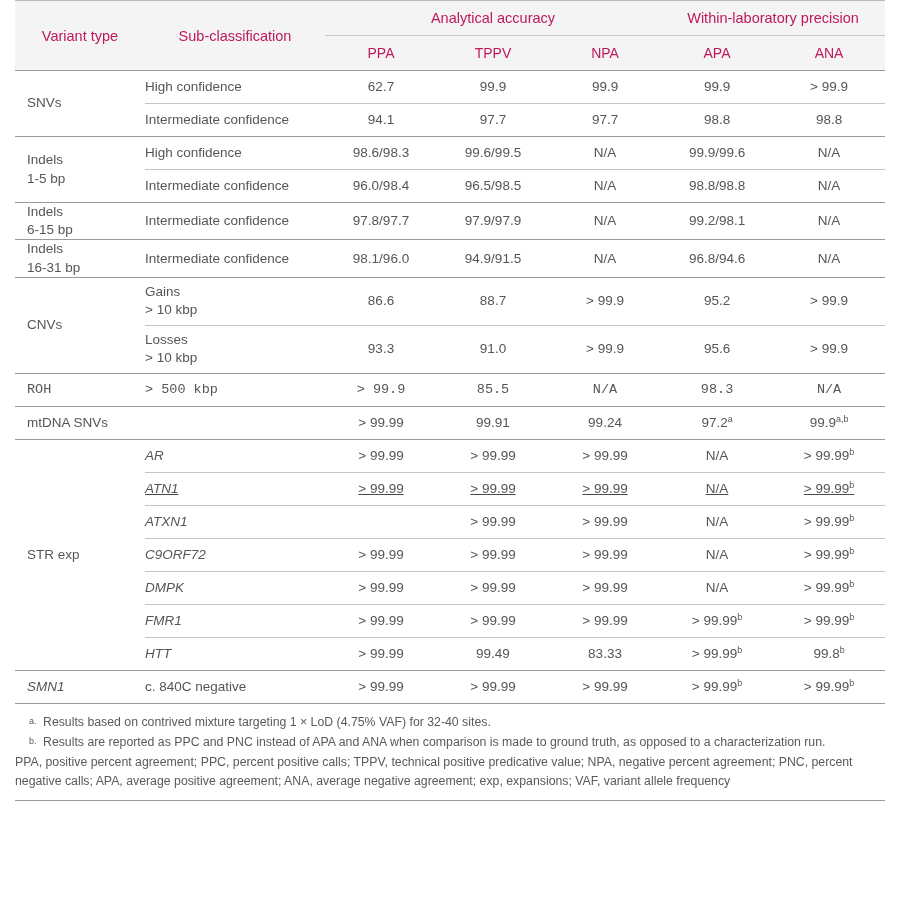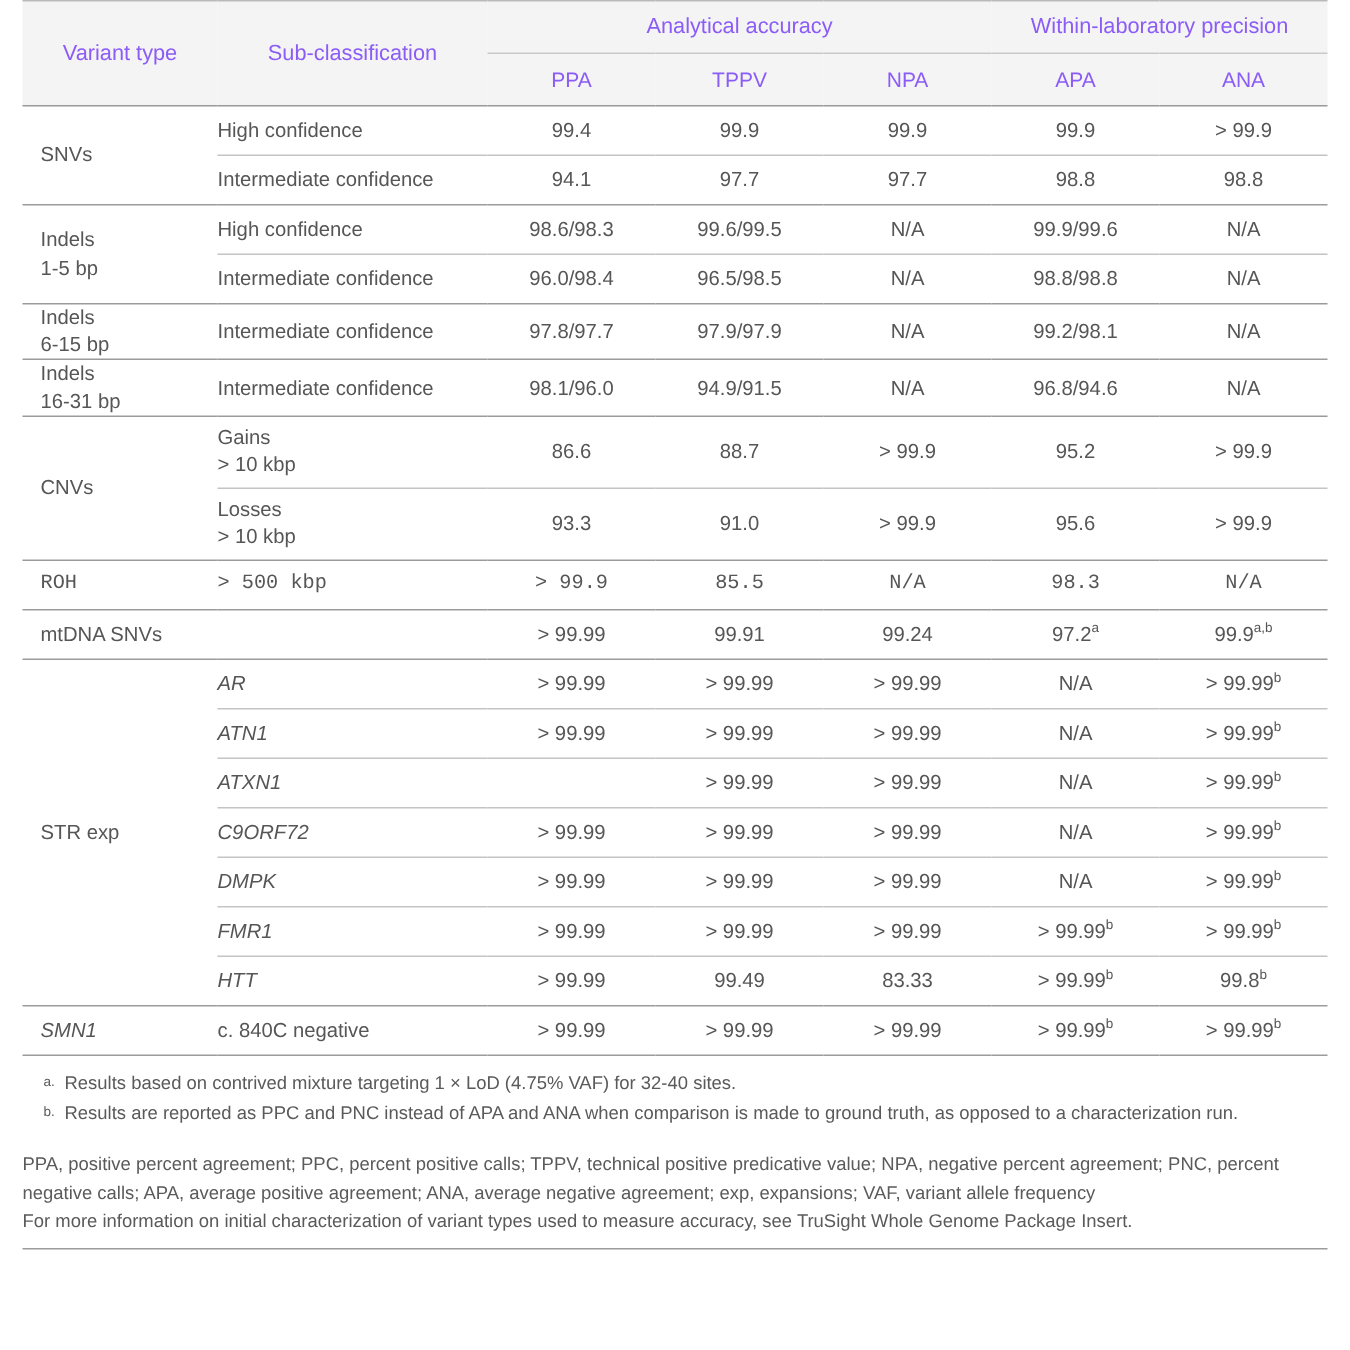--- a/index.html
+++ b/index.html
@@ -35,21 +35,21 @@
   table.perf col.c-ppa       { width: 112px; }
   table.perf col.c-tppv      { width: 112px; }
   table.perf col.c-npa       { width: 112px; }
   table.perf col.c-apa       { width: 112px; }
   table.perf col.c-ana       { width: 112px; }
 
   
   thead.head-zone th {
     background: #f4f4f4;
     font-weight: normal;
-    color: #8b5cf6;
+    color: #be185d;
     padding: 0;
     vertical-align: middle;
   }
   tr.grouprow th {
     height: 34px;
     font-size: 14.5px;
     text-align: center;
   }
   tr.subrow th {
     height: 34px;
@@ -111,21 +111,21 @@
   .fn-marker {
     font-size: 9px;
     width: 14px;
     flex: 0 0 14px;
     padding-top: 2px;
     padding-left: 14px;
     box-sizing: content-box;
   }
   .fn-text { flex: 1; }
   .fn-block {
-    margin-top: 16px;
+    margin-top: 2px;
     padding-left: 0;
   }
   .fn-para { margin: 0; }
   .bottom-rule {
     width: 870px;
     border-top: 1px solid #9b9b9b;
     margin-top: 9px;
   }
 </style>
 </head>
@@ -155,21 +155,21 @@
         <th class="head-bot-rule">TPPV</th>
         <th class="head-bot-rule">NPA</th>
         <th class="head-bot-rule">APA</th>
         <th class="head-bot-rule">ANA</th>
       </tr>
     </thead>
     <tbody id="perf-body">
         <tr class="sep-major" style="height: 33px;">
           <td class="variant-cell two-line" rowspan="2">SNVs</td>
           <td class="sub-cell two-line">High confidence</td>
-          <td>99.4</td>
+          <td>62.7</td>
           <td>99.9</td>
           <td>99.9</td>
           <td>99.9</td>
           <td>&gt; 99.9</td>
         </tr>
         <tr style="height: 33px;">
           <td class="sub-cell two-line sep-minor">Intermediate confidence</td>
           <td class="sep-minor">94.1</td>
           <td class="sep-minor">97.7</td>
           <td class="sep-minor">97.7</td>
@@ -253,21 +253,21 @@
         </tr>
         <tr class="sep-major" style="height: 33px;">
           <td class="variant-cell two-line" rowspan="7">STR exp</td>
           <td class="sub-cell two-line ital">AR</td>
           <td>&gt; 99.99</td>
           <td>&gt; 99.99</td>
           <td>&gt; 99.99</td>
           <td>N/A</td>
           <td><span>&gt; 99.99</span><sup>b</sup></td>
         </tr>
-        <tr style="height: 33px;">
+        <tr style="height: 33px; text-decoration: underline;">
           <td class="sub-cell two-line ital sep-minor">ATN1</td>
           <td class="sep-minor">&gt; 99.99</td>
           <td class="sep-minor">&gt; 99.99</td>
           <td class="sep-minor">&gt; 99.99</td>
           <td class="sep-minor">N/A</td>
           <td class="sep-minor"><span>&gt; 99.99</span><sup>b</sup></td>
         </tr>
         <tr style="height: 33px;">
           <td class="sub-cell two-line ital sep-minor">ATXN1</td>
           <td class="sep-minor"></td>
@@ -324,18 +324,17 @@
     <div class="fn-item">
       <span class="fn-marker">a.</span>
       <span class="fn-text">Results based on contrived mixture targeting 1 × LoD (4.75% VAF) for 32-40 sites.</span>
     </div>
     <div class="fn-item">
       <span class="fn-marker">b.</span>
       <span class="fn-text">Results are reported as PPC and PNC instead of APA and ANA when comparison is made to ground truth, as opposed to a characterization run.</span>
     </div>
     <div class="fn-block">
       <p class="fn-para">PPA, positive percent agreement; PPC, percent positive calls; TPPV, technical positive predicative value; NPA, negative percent agreement; PNC, percent negative calls; APA, average positive agreement; ANA, average negative agreement; exp, expansions; VAF, variant allele frequency</p>
-      <p class="fn-para">For more information on initial characterization of variant types used to measure accuracy, see TruSight Whole Genome Package Insert.</p>
     </div>
   </div>
 
   <div class="bottom-rule"></div>
 </div>
 
 </body></html>

